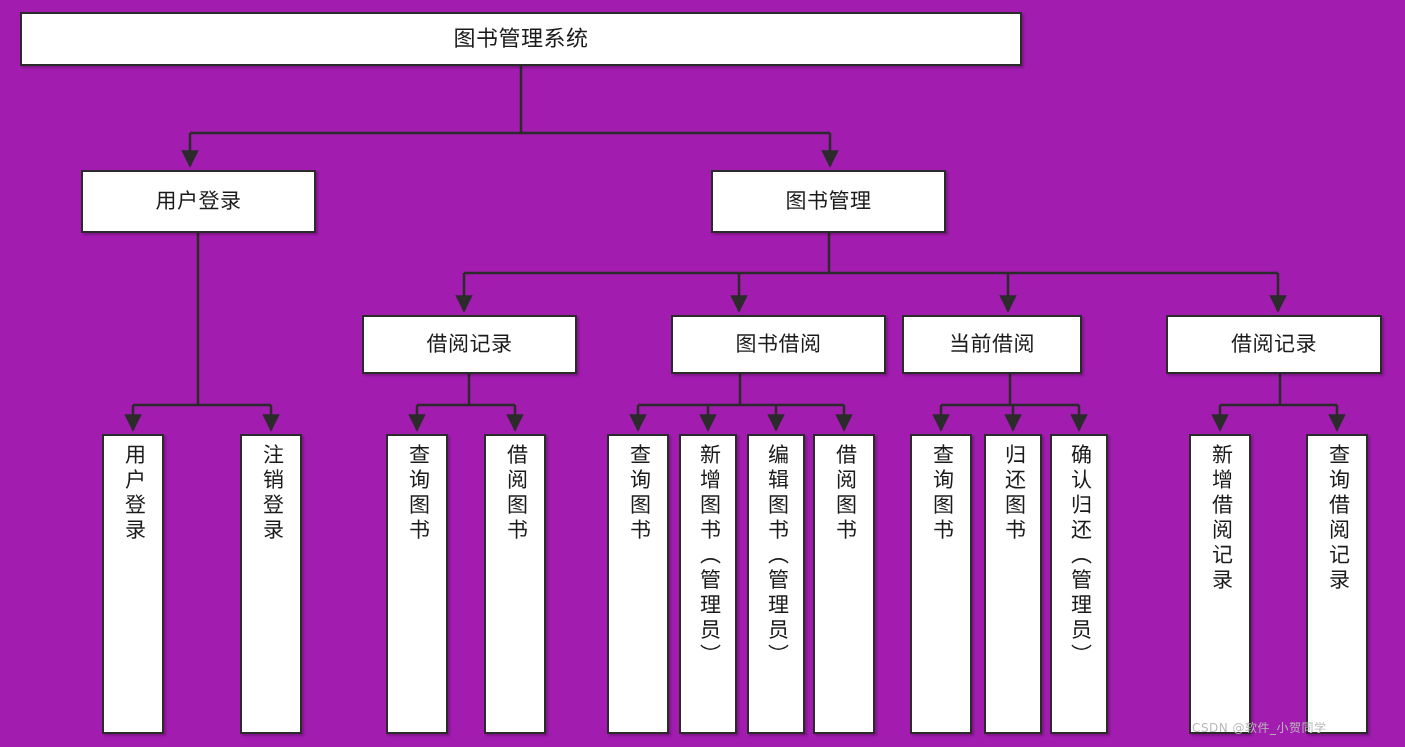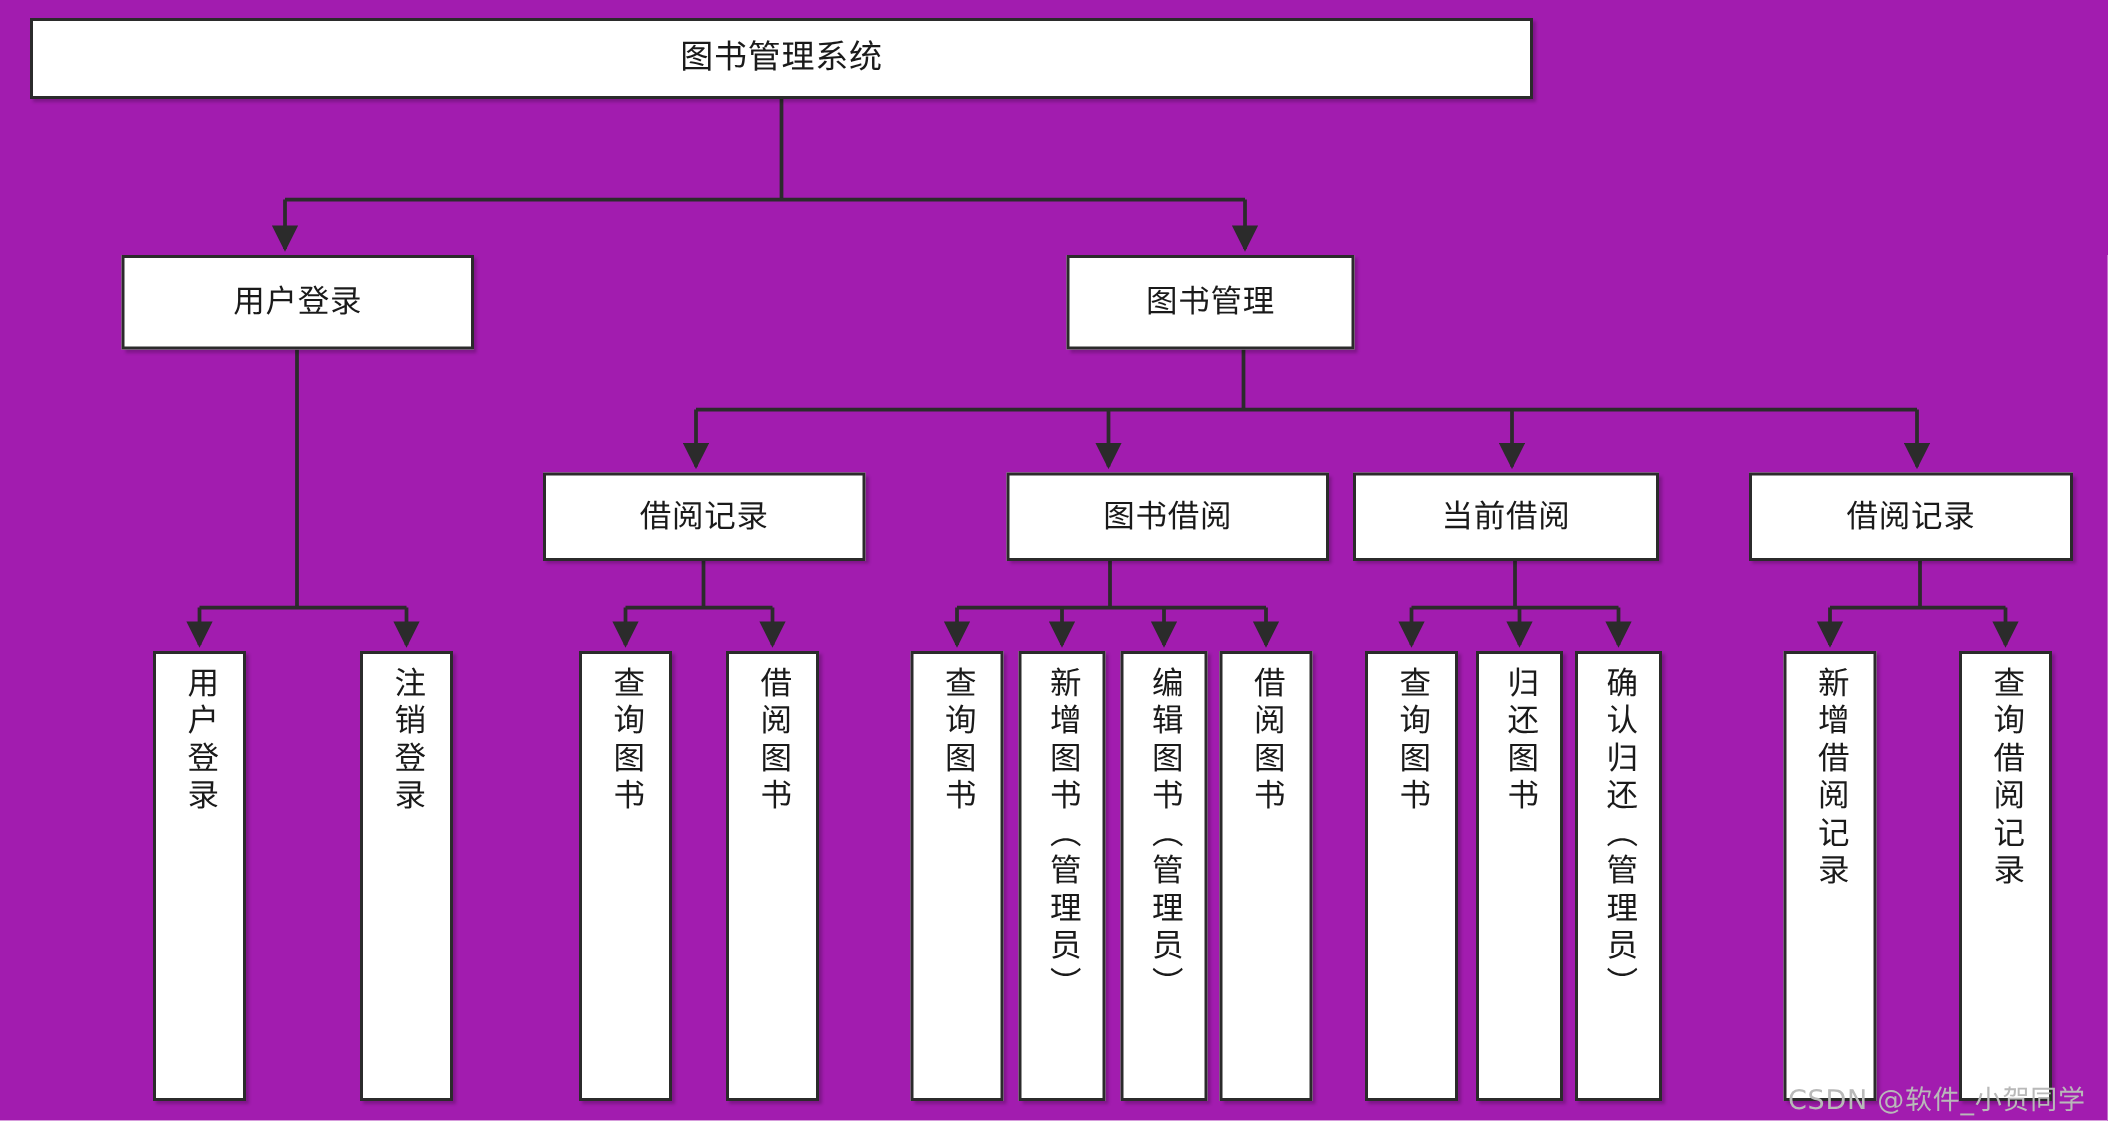--- a/index.html
+++ b/index.html
@@ -59,21 +59,21 @@
   .node.vert .label {
     writing-mode: vertical-rl;
     text-orientation: upright;
     font-size: 21px;
     letter-spacing: 4px;
     line-height: 1.0;
     white-space: nowrap;
   }
   .watermark {
     position: absolute;
-    font-size: 18px;
+    font-size: 12px;
     color: #b9b9b9;
     white-space: nowrap;
     letter-spacing: 0.5px;
   }
 </style>
 </head>
 <body>
 
 <div id="canvas" style="background: #a21caf; padding-left: 48px;">
 
@@ -127,31 +127,31 @@
     </g>
   </svg>
 
   <div class="node horiz root" style="left: 20px; top: 12px; width: 1002px; height: 54px; border-color: rgb(43, 43, 43); background: rgb(255, 255, 255); color: rgb(26, 26, 26);">
     <span class="label">图书管理系统</span>
   </div>
 
   <div class="node horiz" style="left: 81px; top: 170px; width: 235px; height: 63px; border-color: rgb(43, 43, 43); background: rgb(255, 255, 255); color: rgb(26, 26, 26);">
     <span class="label">用户登录</span>
   </div>
-  <div class="node horiz" style="left: 711px; top: 170px; width: 192px; height: 63px; border-color: rgb(43, 43, 43); background: rgb(255, 255, 255); color: rgb(26, 26, 26);">
+  <div class="node horiz" style="left: 711px; top: 170px; width: 235px; height: 63px; border-color: rgb(43, 43, 43); background: rgb(255, 255, 255); color: rgb(26, 26, 26);">
     <span class="label">图书管理</span>
   </div>
 
   <div class="node horiz" style="left: 362px; top: 315px; width: 215px; height: 59px; border-color: rgb(43, 43, 43); background: rgb(255, 255, 255); color: rgb(26, 26, 26);">
     <span class="label">借阅记录</span>
   </div>
   <div class="node horiz" style="left: 671px; top: 315px; width: 215px; height: 59px; border-color: rgb(43, 43, 43); background: rgb(255, 255, 255); color: rgb(26, 26, 26);">
     <span class="label">图书借阅</span>
   </div>
-  <div class="node horiz" style="left: 902px; top: 315px; width: 204px; height: 59px; border-color: rgb(43, 43, 43); background: rgb(255, 255, 255); color: rgb(26, 26, 26);">
+  <div class="node horiz" style="left: 902px; top: 315px; width: 180px; height: 59px; border-color: rgb(43, 43, 43); background: rgb(255, 255, 255); color: rgb(26, 26, 26);">
     <span class="label">当前借阅</span>
   </div>
   <div class="node horiz" style="left: 1166px; top: 315px; width: 216px; height: 59px; border-color: rgb(43, 43, 43); background: rgb(255, 255, 255); color: rgb(26, 26, 26);">
     <span class="label">借阅记录</span>
   </div>
 
   <div class="node vert" style="left: 102px; top: 434px; width: 62px; height: 300px; border-color: rgb(43, 43, 43); background: rgb(255, 255, 255); color: rgb(26, 26, 26);">
     <span class="label">用户登录</span>
   </div>
   <div class="node vert" style="left: 240px; top: 434px; width: 62px; height: 300px; border-color: rgb(43, 43, 43); background: rgb(255, 255, 255); color: rgb(26, 26, 26);">

